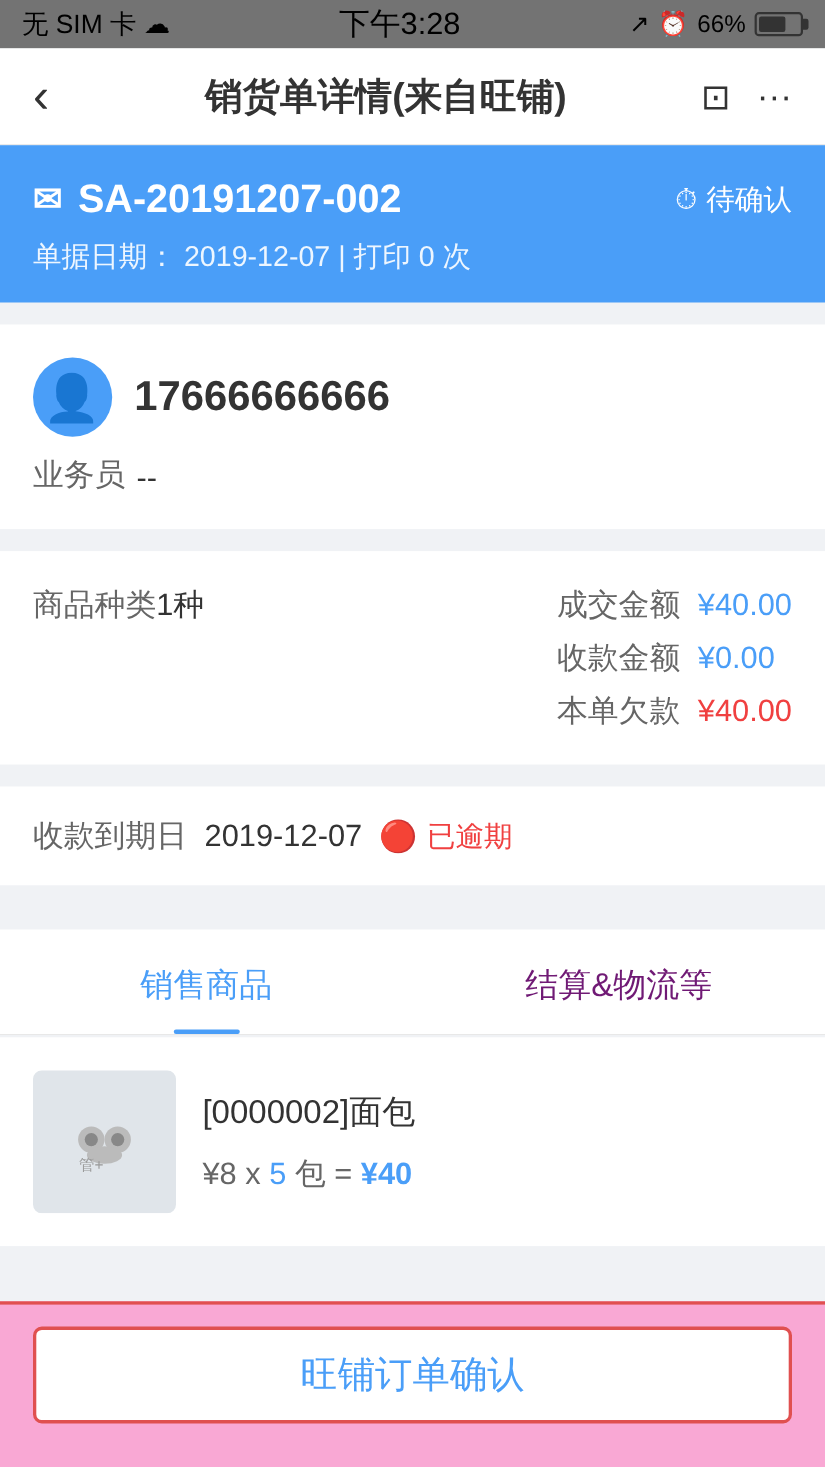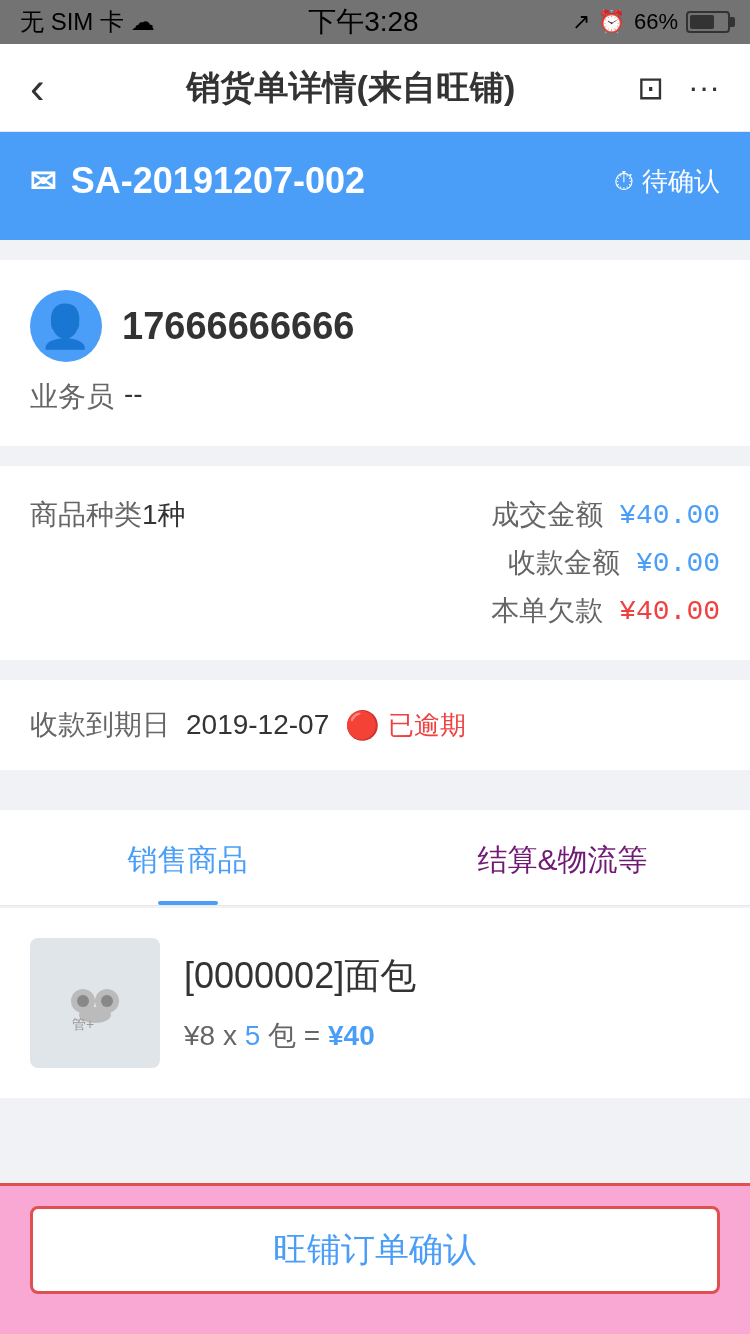--- a/index.html
+++ b/index.html
@@ -68,37 +68,37 @@
     .customer-row { display: flex; align-items: center; gap: 20px; margin-bottom: 10px; }
     .avatar {
       width: 72px; height: 72px; border-radius: 50%; background: #4a9ef8;
       display: flex; align-items: center; justify-content: center;
       flex-shrink: 0;
     }
     .avatar-icon { font-size: 42px; color: #fff; }
     .customer-phone { font-size: 38px; font-weight: 600; color: #333; }
     .customer-sub { font-size: 28px; color: #666; margin-left: 92px; margin-top: 4px; }
     .customer-meta { display: flex; align-items: center; gap: 60px; margin-top: 16px; margin-left: 0; font-size: 28px; color: #666; }
-    .meta-item { display: flex; align-items: flex-start; gap: 10px; }
+    .meta-item { display: flex; align-items: flex-end; gap: 10px; }
     .meta-label { color: #666; }
     .meta-value { color: #333; }
 
     
     .summary-section {
       background: #fff;
       padding: 30px;
       margin-top: 20px;
       display: flex;
       align-items: flex-start;
       justify-content: space-between;
     }
     .summary-left { display: flex; align-items: center; font-size: 28px; color: #666; }
     .summary-left-val { color: #333; }
     .summary-right { display: flex; flex-direction: column; gap: 10px; text-align: right; }
-    .summary-row { display: flex; align-items: center; justify-content: flex-end; gap: 16px; font-size: 28px; color: #666; font-family: Liberation Mono, monospace; }
+    .summary-row { display: flex; align-items: center; gap: 16px; font-size: 28px; color: #666; }
     .summary-amount { font-size: 28px; }
     .amount-blue { color: #4a9ef8; }
     .amount-red { color: #f04040; }
 
     
     .due-section {
       background: #fff;
       padding: 26px 30px;
       margin-top: 20px;
       display: flex;
@@ -144,21 +144,21 @@
       background: #f0f2f5; display: flex; align-items: center; justify-content: center;
       flex-shrink: 0; overflow: hidden;
     }
     .product-thumb-inner {
       width: 100%; height: 100%;
       background: #e0e5ea;
       display: flex; align-items: center; justify-content: center;
       font-size: 48px; color: #aaa; flex-direction: column; gap: 2px;
     }
     .product-info { flex: 1; }
-    .product-name { font-size: 36px; color: #333; margin-bottom: 16px; }
+    .product-name { font-size: 30px; color: #333; margin-bottom: 16px; }
     .product-price { font-size: 28px; color: #666; }
     .product-price .qty { color: #4a9ef8; }
     .product-price .total { color: #4a9ef8; font-weight: 600; }
 
     
     .bottom-area {
       background: #f0f2f5;
       flex: 1;
       min-height: 200px;
     }
@@ -218,20 +218,25 @@
 <div class="header-card">
   <div class="header-top">
     <div class="order-id">
       <span class="order-id-icon">✉</span>
       <span>SA-20191207-002</span>
     </div>
     <div class="status-tag">
       <span>⏱</span>
       <span>待确认</span>
     </div>
+  </div>
+  <div class="header-date">
+    <span>单据日期：</span>
+    <span>2019-12-07</span>
+    <span>| 打印 0 次</span>
   </div>
 </div>
 
 <div class="customer-section">
   <div class="customer-row">
     <div class="avatar">
       <span class="avatar-icon">👤</span>
     </div>
     <span class="customer-phone">17666666666</span>
   </div>

